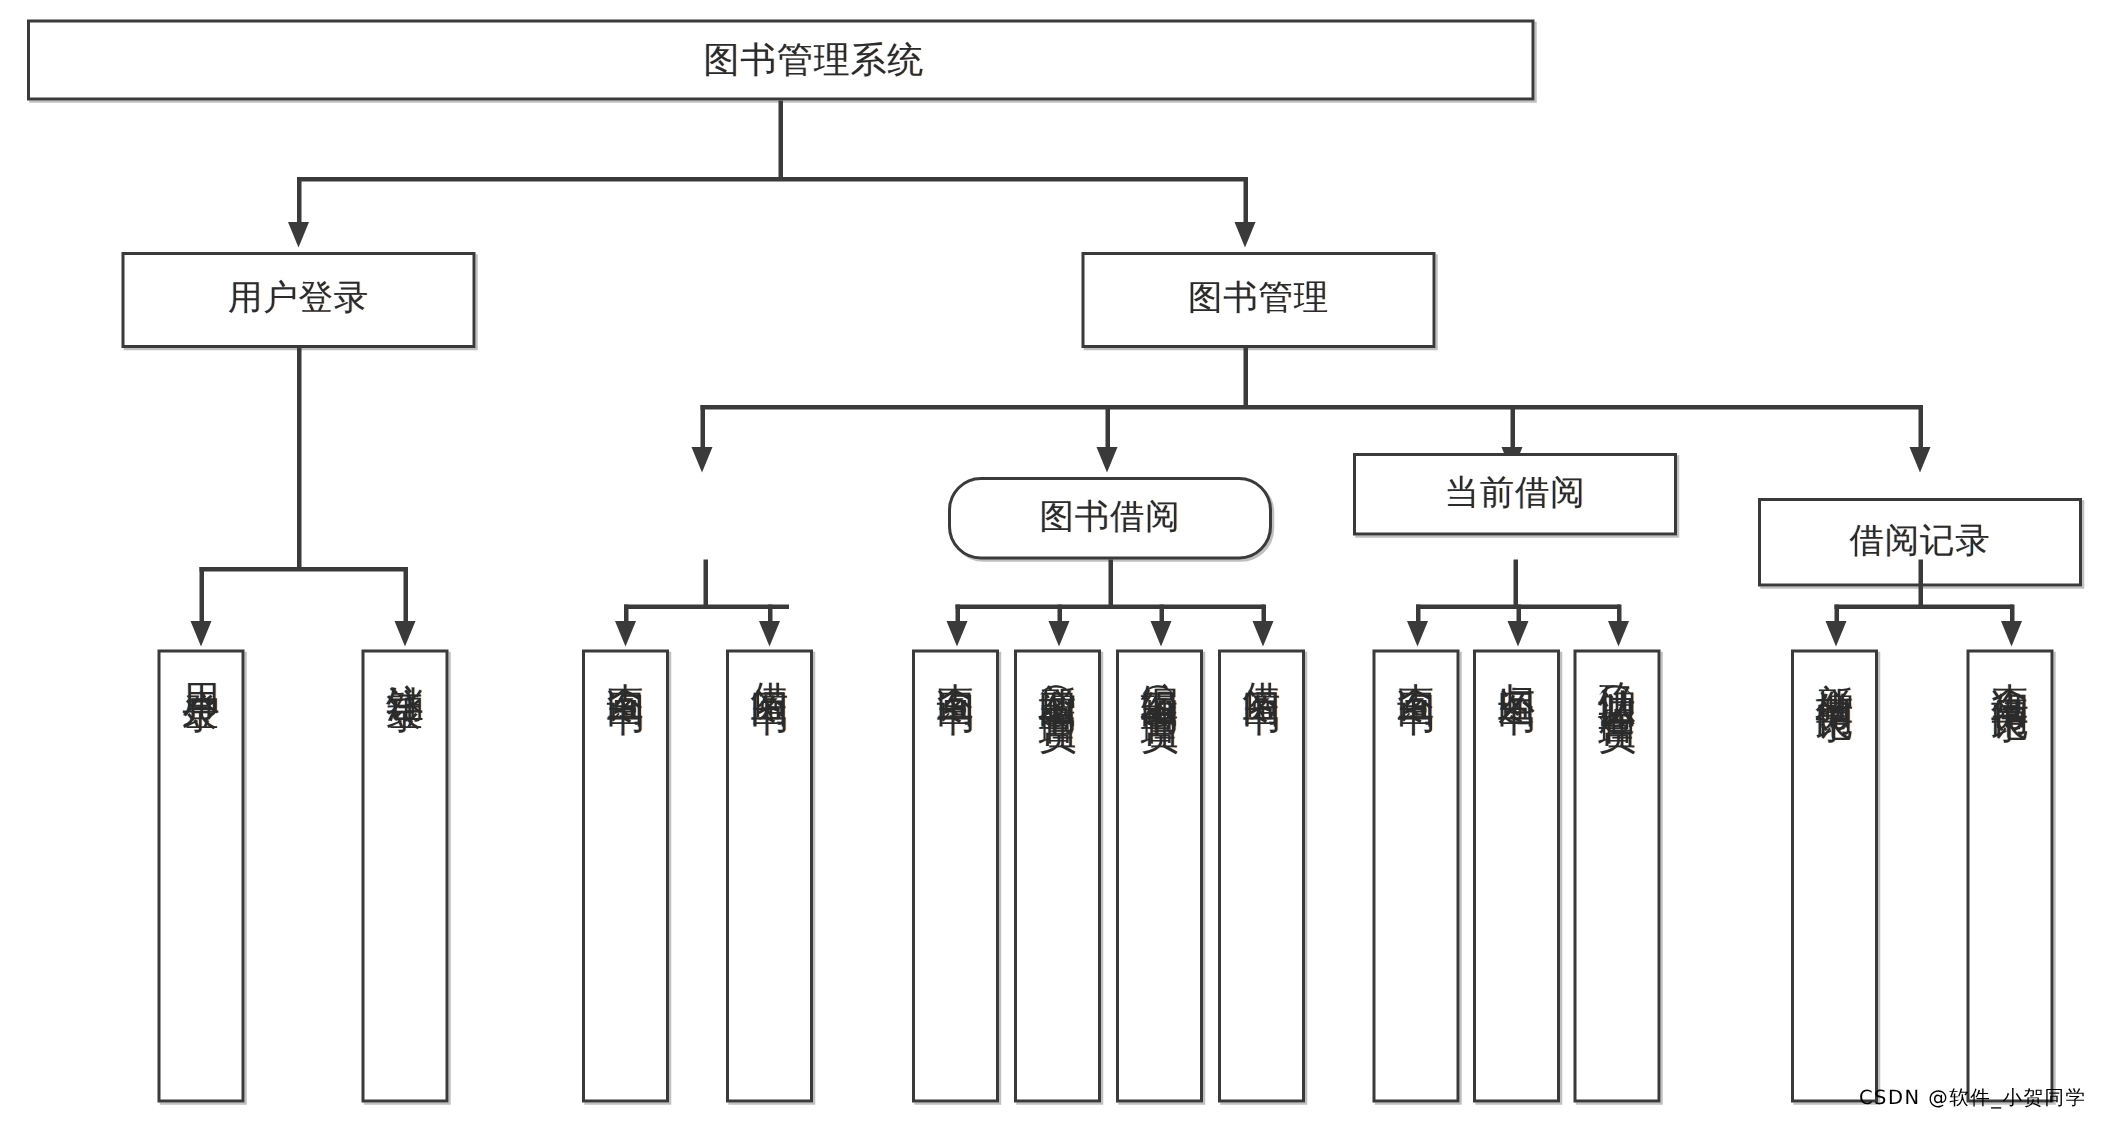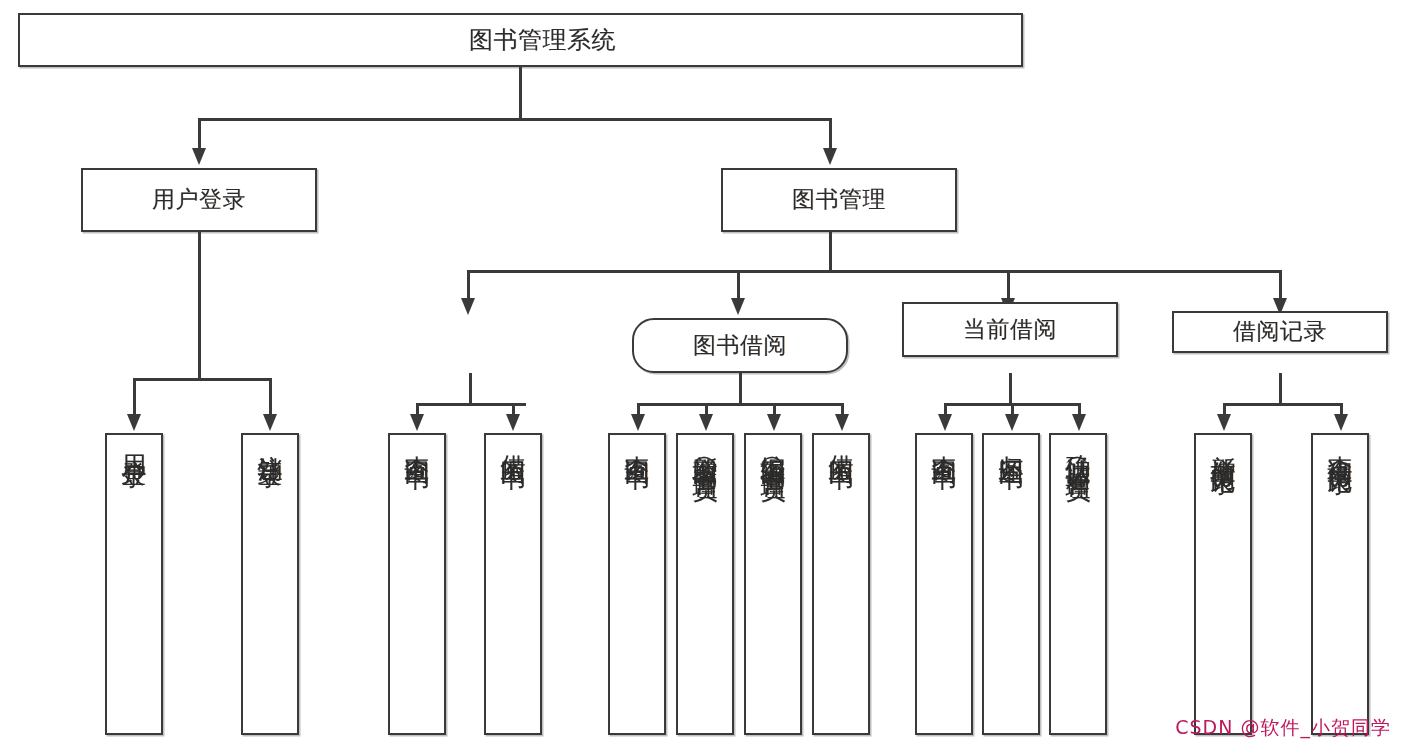--- a/index.html
+++ b/index.html
@@ -67,22 +67,22 @@
     border-left:7.5px solid transparent;
     border-right:7.5px solid transparent;
     border-top:17px solid #3a3a3a;
   }
 
   
   #watermark{
     position:absolute;
     right:14px;
     bottom:6px;
-    font-size:19px;
-    color:#be185d;
+    font-size:13px;
+    color:#000000;
     letter-spacing:1px;
     white-space:nowrap;
     pointer-events:none;
   }
 </style>
 </head>
 <body>
 
 <div id="canvas">
 
@@ -124,21 +124,21 @@
   <div class="arrow" style="left:1001px;top:298px;"></div>
   <div class="ln v" style="left:1279px;top:270px;height:30px;"></div>
   <div class="arrow" style="left:1273px;top:298px;"></div>
 
   <div class="node h" style="left:632px;top:318px;width:216px;height:55px;border-radius:22px;">
     <span class="lbl">图书借阅</span>
   </div>
   <div class="node h" style="left:902px;top:302px;width:216px;height:55px;">
     <span class="lbl">当前借阅</span>
   </div>
-  <div class="node h" style="left:1172px;top:311px;width:216px;height:42px;">
+  <div class="node h" style="left:1172px;top:332px;width:216px;height:59px;">
     <span class="lbl">借阅记录</span>
   </div>
 
   <div class="ln v" style="left:469px;top:373px;height:32px;"></div>
   <div class="ln h" style="left:416px;top:403px;width:110px;"></div>
   <div class="ln v" style="left:416px;top:403px;height:13px;"></div>
   <div class="arrow" style="left:410px;top:414px;"></div>
   <div class="ln v" style="left:512px;top:403px;height:13px;"></div>
   <div class="arrow" style="left:506px;top:414px;"></div>
 

